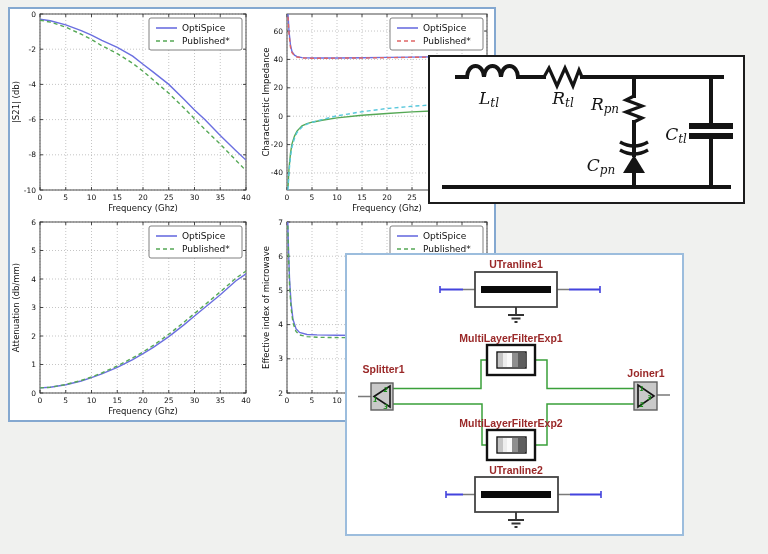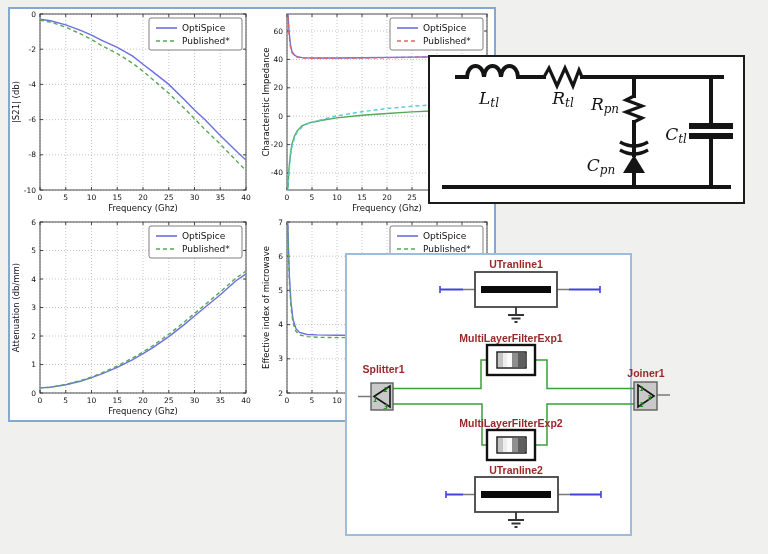--- a/index.html
+++ b/index.html
@@ -15,21 +15,21 @@
   .legend-box{fill:#fff;stroke:#808080;stroke-width:1;}
   .leglab{font-size:9px;fill:#111;}
   .circuit-box{position:absolute;left:428px;top:39px;width:317px;height:149px;box-sizing:border-box;background:#fff;border:2px solid #1c1c1c;z-index:3;margin-top:16px;}
   .circuit-box svg{display:block;overflow:visible;}
   .cw{stroke:#141414;stroke-width:4;fill:none;stroke-linecap:square;}
   .czig{stroke:#141414;stroke-width:3.2;fill:none;stroke-linejoin:miter;}
   .cvar{stroke:#141414;stroke-width:3.4;fill:none;}
   .cplate{stroke:#141414;stroke-width:6;fill:none;}
   .cirlab{font-family:"DejaVu Serif","Liberation Serif",serif;font-style:italic;font-size:17px;fill:#141414;}
   .cirlab .sub{font-size:12px;}
-  .schematic-panel{position:absolute;left:345px;top:253px;width:287px;height:283px;box-sizing:border-box;background:#fff;border:2px solid #9cbddd;z-index:2;}
+  .schematic-panel{position:absolute;left:345px;top:253px;width:339px;height:283px;box-sizing:border-box;background:#fff;border:2px solid #9cbddd;z-index:2;}
   .schematic-panel svg{display:block;overflow:visible;}
   .gwire{stroke:#3aa03a;stroke-width:1.5;fill:none;}
   .stub{stroke:#7a7a7a;stroke-width:1.6;fill:none;}
   .bwire{stroke:#4343dd;stroke-width:1.8;fill:none;}
   .btick{stroke:#4343dd;stroke-width:1.6;fill:none;}
   .utbox{fill:#fff;stroke:#444;stroke-width:1.8;}
   .utbar{fill:#0a0a0a;}
   .gnd{stroke:#333;stroke-width:1.8;fill:none;}
   .fbox{fill:#fff;stroke:#111;stroke-width:2.4;}
   .finner{fill:none;stroke:#111;stroke-width:1.4;}

